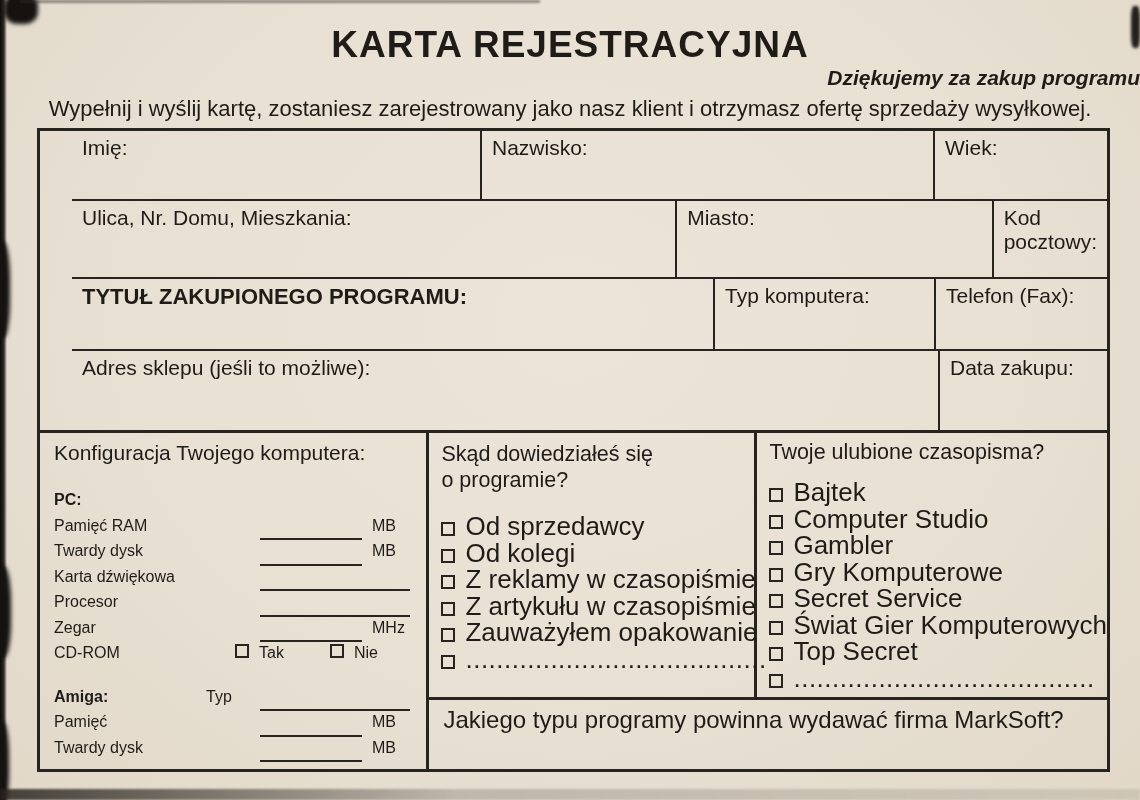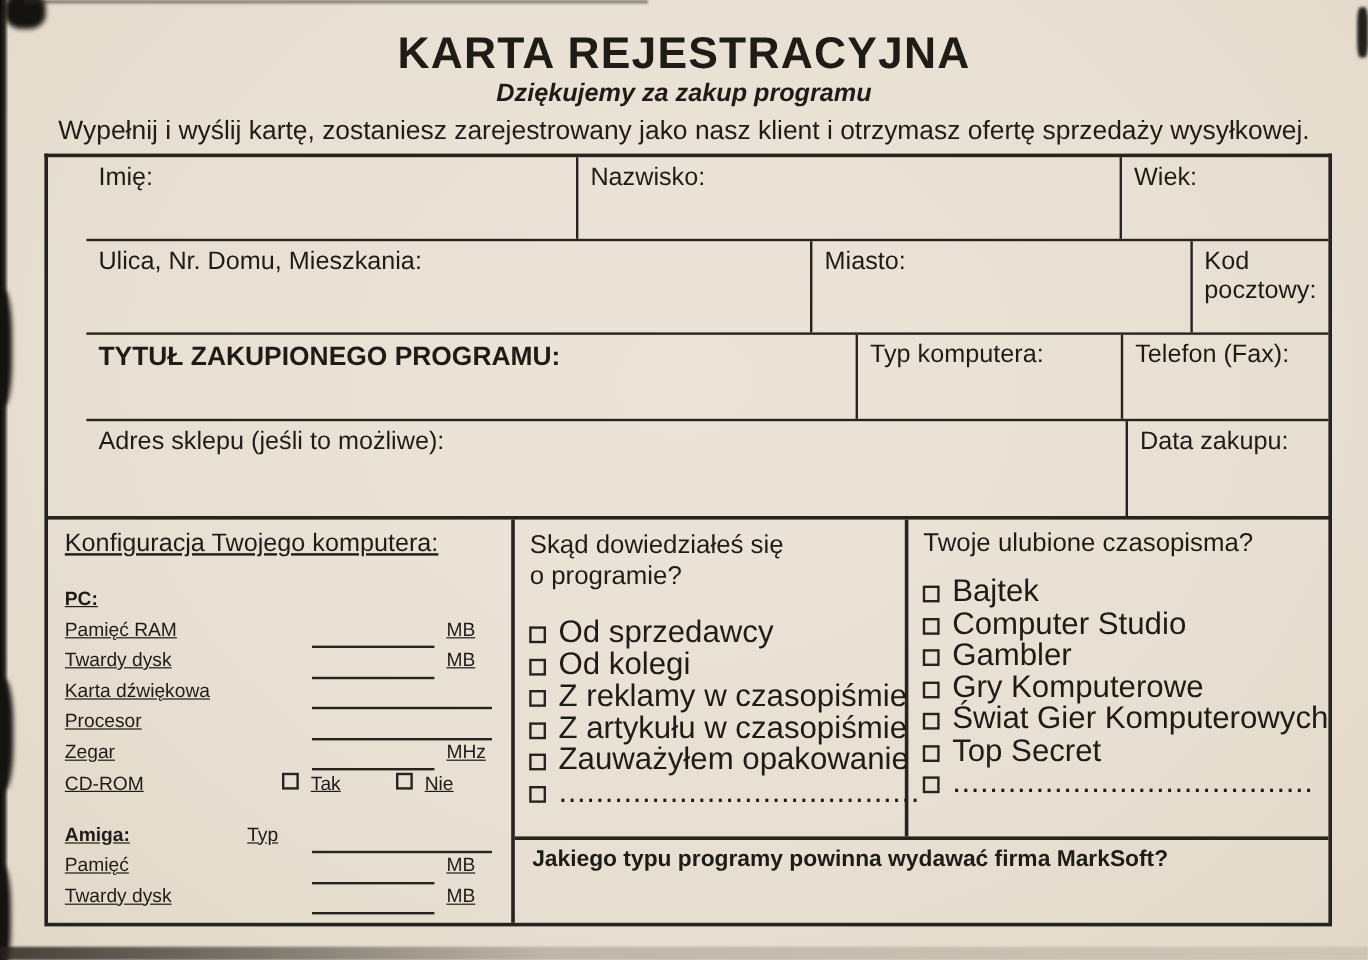--- a/index.html
+++ b/index.html
@@ -33,21 +33,21 @@
     background: rgba(50,45,38,.5); filter: blur(1px);
   }
 
   
   .title {
     position: absolute; left: 0; top: 24px; width: 1140px;
     text-align: center; font-size: 37px; font-weight: bold; letter-spacing: 1px;
   }
   .subtitle {
     position: absolute; left: 0; top: 66px; width: 1140px;
-    text-align: center; font-size: 21px; font-weight: bold; font-style: italic;
+    text-align: right; font-size: 21px; font-weight: bold; font-style: italic;
   }
   .intro {
     position: absolute; left: 10px; top: 96px; width: 1120px;
     text-align: center; font-size: 22px;
   }
 
   
   .main-table {
     position: absolute; left: 37px; top: 128px; width: 1073px; height: 302px;
     border: 3px solid #27231e; border-bottom: none;
@@ -62,27 +62,27 @@
   .c2a { width: 624px; } .c2b { width: 326px; }
   .c3a { width: 643px; } .c3b { width: 221px; }
   .c4a { width: 868px; }
   .cell-bold { font-weight: bold; font-size: 22px; }
 
   
   .bottom-section {
     position: absolute; left: 37px; top: 430px; width: 1073px; height: 342px;
     border: 3px solid #27231e; display: flex;
   }
-  .col-config { width: 421px; border-right: 3px solid #27231e; padding: 8px 0 0 14px; text-decoration: underline; }
+  .col-config { width: 421px; border-right: 3px solid #27231e; padding: 8px 0 0 14px; }
   .right-wrap { flex: 1; display: flex; flex-direction: column; justify-content: flex-end; }
   .row-top { display: flex; height: 264px; }
   .col-source { width: 328px; border-right: 3px solid #27231e; padding: 8px 0 0 12px; }
   .col-mags { flex: 1; padding: 6px 0 0 12px; }
   .q-box { flex: 1; border-top: 3px solid #27231e; padding: 6px 0 0 14px; }
-  .q-text { font-size: 19px; font-weight: bold; }
+  .q-text { font-size: 24px; font-weight: normal; }
 
   .cfg-title { font-size: 21px; margin-bottom: 26px; }
   .pc-label, .bold { font-weight: bold; }
   .cfg-row { display: flex; align-items: baseline; font-size: 16px; height: 25.5px; }
   .cfg-label { width: 206px; }
   .cfg-label-sm { width: 181px; }
   .amiga-label { width: 152px; font-weight: bold; }
   .typ-label { width: 54px; }
   .blank-line { display: inline-block; width: 102px; border-bottom: 2px solid #27231e; height: 19px; align-self: flex-end; margin-bottom: 2px; }
   .blank-line.long { width: 150px; }
@@ -209,20 +209,21 @@
         </div>
       </div>
 
       <div class="col-mags">
         <div class="sec-title">Twoje ulubione czasopisma?</div>
         <div class="opt-list-tight">
           <div class="opt"><span class="checkbox"></span><span>Bajtek</span></div>
           <div class="opt"><span class="checkbox"></span><span>Computer Studio</span></div>
           <div class="opt"><span class="checkbox"></span><span>Gambler</span></div>
           <div class="opt"><span class="checkbox"></span><span>Gry Komputerowe</span></div>
+          <div class="opt"><span class="checkbox"></span><span>Secret Service</span></div>
           <div class="opt"><span class="checkbox"></span><span>Świat Gier Komputerowych</span></div>
           <div class="opt"><span class="checkbox"></span><span>Top Secret</span></div>
           <div class="opt"><span class="checkbox"></span><span class="dots">.......................................</span></div>
         </div>
       </div>
     </div>
 
     <div class="q-box">
       <div class="q-text">Jakiego typu programy powinna wydawać firma MarkSoft?</div>
     </div>

